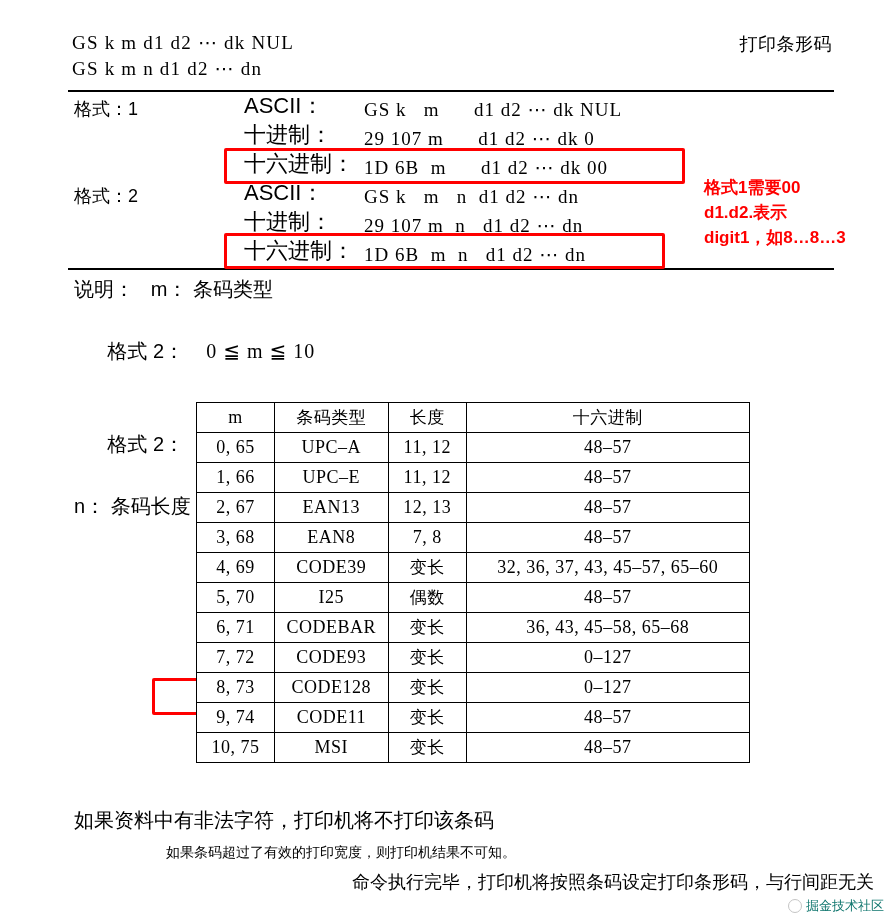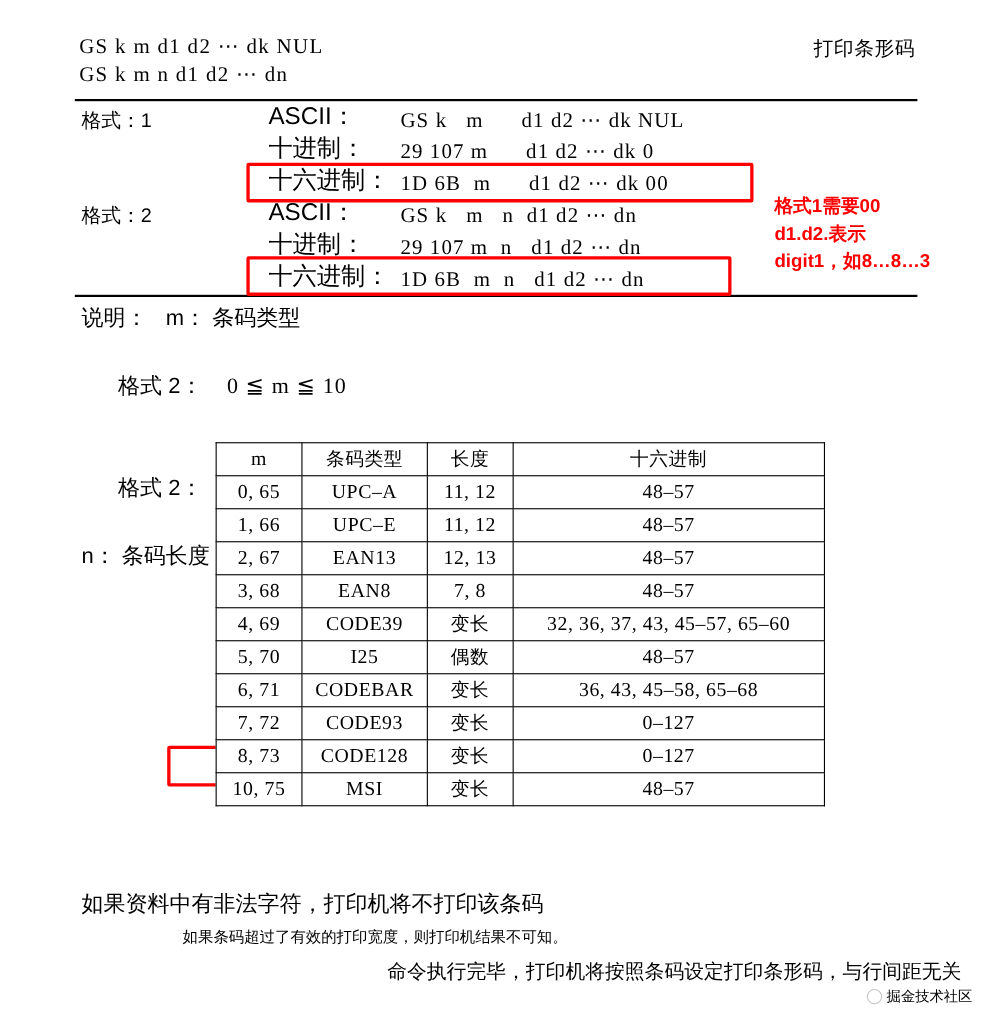--- a/index.html
+++ b/index.html
@@ -155,35 +155,35 @@
   col.c-chars { width: 284px; }
 
   
   .foot {
     position: absolute;
     left: 74px;
     top: 806px;
     width: 800px;
   }
   .foot-line {
-    font-family: Liberation Serif, serif;
+    font-family: Liberation Mono, monospace;
     font-size: 20px;
     line-height: 32px;
     white-space: pre;
   }
   .foot-line.indent1 { padding-left: 92px; font-size: 14px; line-height: 30px; }
   .foot-line.indent2 { padding-left: 92px; font-size: 18px; line-height: 30px; text-align: right; }
 
   .watermark {
     position: absolute;
     right: 10px;
     bottom: 6px;
     font-family: "Liberation Sans", sans-serif;
     font-size: 13px;
-    color: #000000;
+    color: #0f766e;
     display: flex;
     align-items: center;
     gap: 4px;
   }
   .watermark .wm-icon {
     width: 12px;
     height: 12px;
     border: 1px solid #c5c5c5;
     border-radius: 50%;
     display: inline-block;
@@ -321,20 +321,26 @@
         <td class="cjk">变长</td>
         <td>0–127</td>
       </tr>
       <tr>
         <td>8, 73</td>
         <td>CODE128</td>
         <td class="cjk">变长</td>
         <td>0–127</td>
       </tr>
       <tr>
+        <td>9, 74</td>
+        <td>CODE11</td>
+        <td class="cjk">变长</td>
+        <td>48–57</td>
+      </tr>
+      <tr>
         <td>10, 75</td>
         <td>MSI</td>
         <td class="cjk">变长</td>
         <td>48–57</td>
       </tr>
     </tbody>
   </table>
 
   <div class="foot">
     <div class="foot-line">如果资料中有非法字符，打印机将不打印该条码</div>

